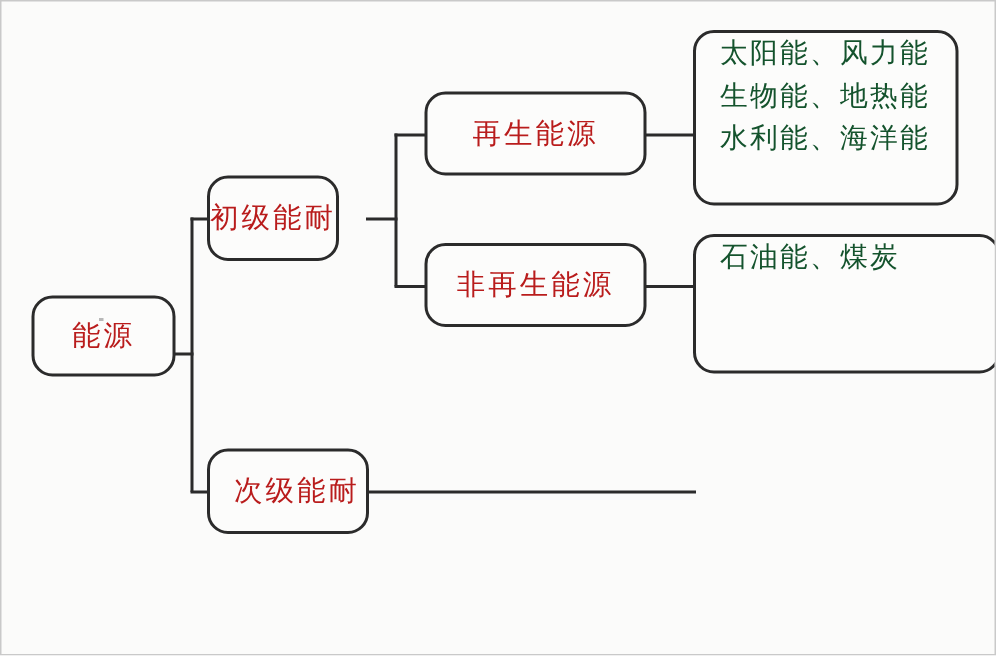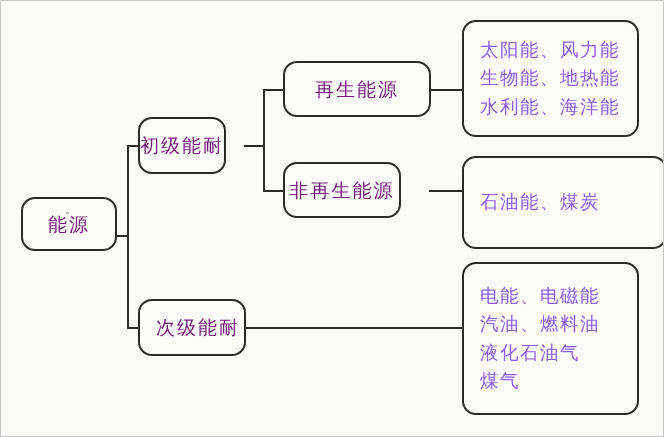--- a/index.html
+++ b/index.html
@@ -17,44 +17,44 @@
     overflow: hidden;
     font-family: "DejaVu Sans", "Liberation Sans", sans-serif;
   }
   
   .node {
     position: absolute;
     box-sizing: border-box;
     border: 2px solid #2b2b2b;
     border-radius: 14px;
     background: #fcfcfb;
-    color: #701a75;
+    color: #b91c1c;
     display: flex;
     align-items: center;
     justify-content: center;
     z-index: 3;
   }
   .node .label {
     font-size: 19px;
     letter-spacing: 2px;
     white-space: nowrap;
     line-height: 1.2;
   }
   
   .leaf {
     position: absolute;
     box-sizing: border-box;
     border: 2px solid #2b2b2b;
     border-radius: 14px;
     background: #fcfcfb;
-    color: #8b5cf6;
+    color: #14532d;
     display: flex;
     flex-direction: column;
     align-items: flex-start;
-    justify-content: center;
+    justify-content: flex-start;
     padding-left: 16px;
     z-index: 3;
   }
   .leaf .line {
     font-size: 18.5px;
     letter-spacing: 1.5px;
     line-height: 1.0;
     white-space: nowrap;
     margin: 5px 0;
   }
@@ -110,35 +110,29 @@
     <span class="label">再生能源</span>
   </div>
   <div class="hline" style="left:428px; top:88px; width:35px;"></div>
 
   <div class="leaf" style="left:461px; top:19px; width:177px; height:117px;">
     <span class="line">太阳能、风力能</span>
     <span class="line">生物能、地热能</span>
     <span class="line">水利能、海洋能</span>
   </div>
 
-  <div class="node" style="left:282px; top:161px; width:118px; height:56px;">
+  <div class="node" style="left:282px; top:161px; width:148px; height:56px;">
     <span class="label">非再生能源</span>
   </div>
   <div class="hline" style="left:428px; top:189px; width:35px;"></div>
 
   <div class="leaf" style="left:461px; top:155px; width:205px; height:93px;">
     <span class="line">石油能、煤炭</span>
   </div>
 
   <div class="node" style="left:137px; top:298px; width:108px; height:57px;padding-left:12px;">
     <span class="label">次级能耐</span>
   </div>
 
   <div class="hline" style="left:243px; top:326px; width:220px;"></div>
 
-  <div class="leaf" style="left:461px; top:261px; width:177px; height:153px;">
-    <span class="line">电能、电磁能</span>
-    <span class="line">汽油、燃料油</span>
-    <span class="line">液化石油气</span>
-    <span class="line">煤气</span>
-  </div>
 
 </div>
 
 </body></html>

